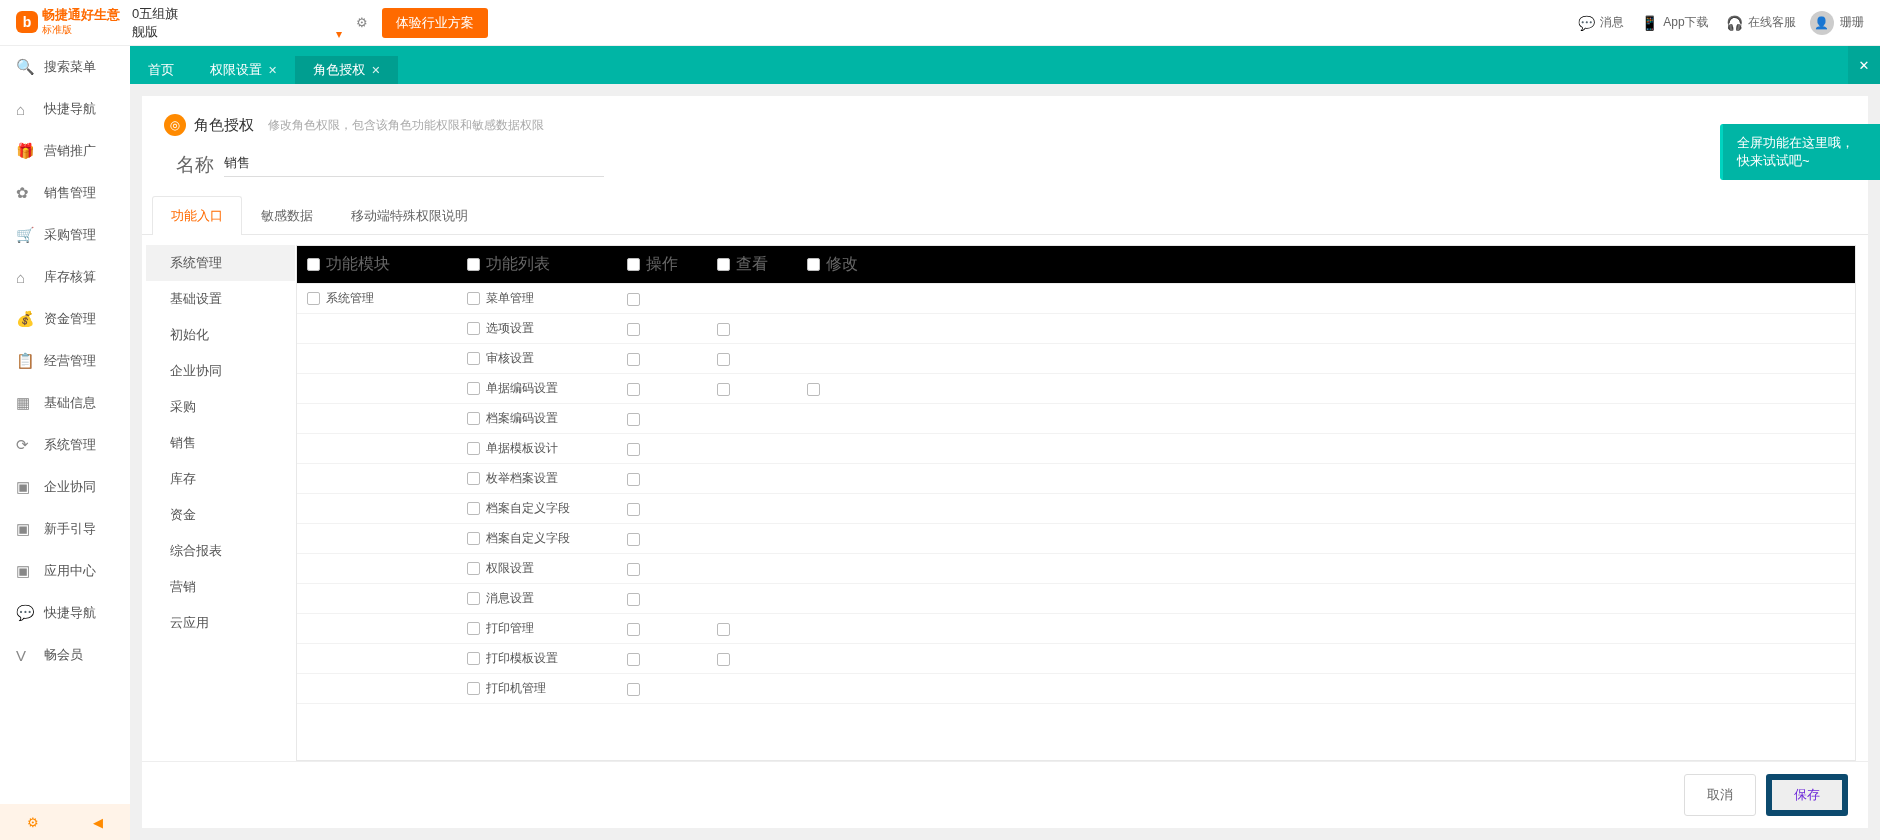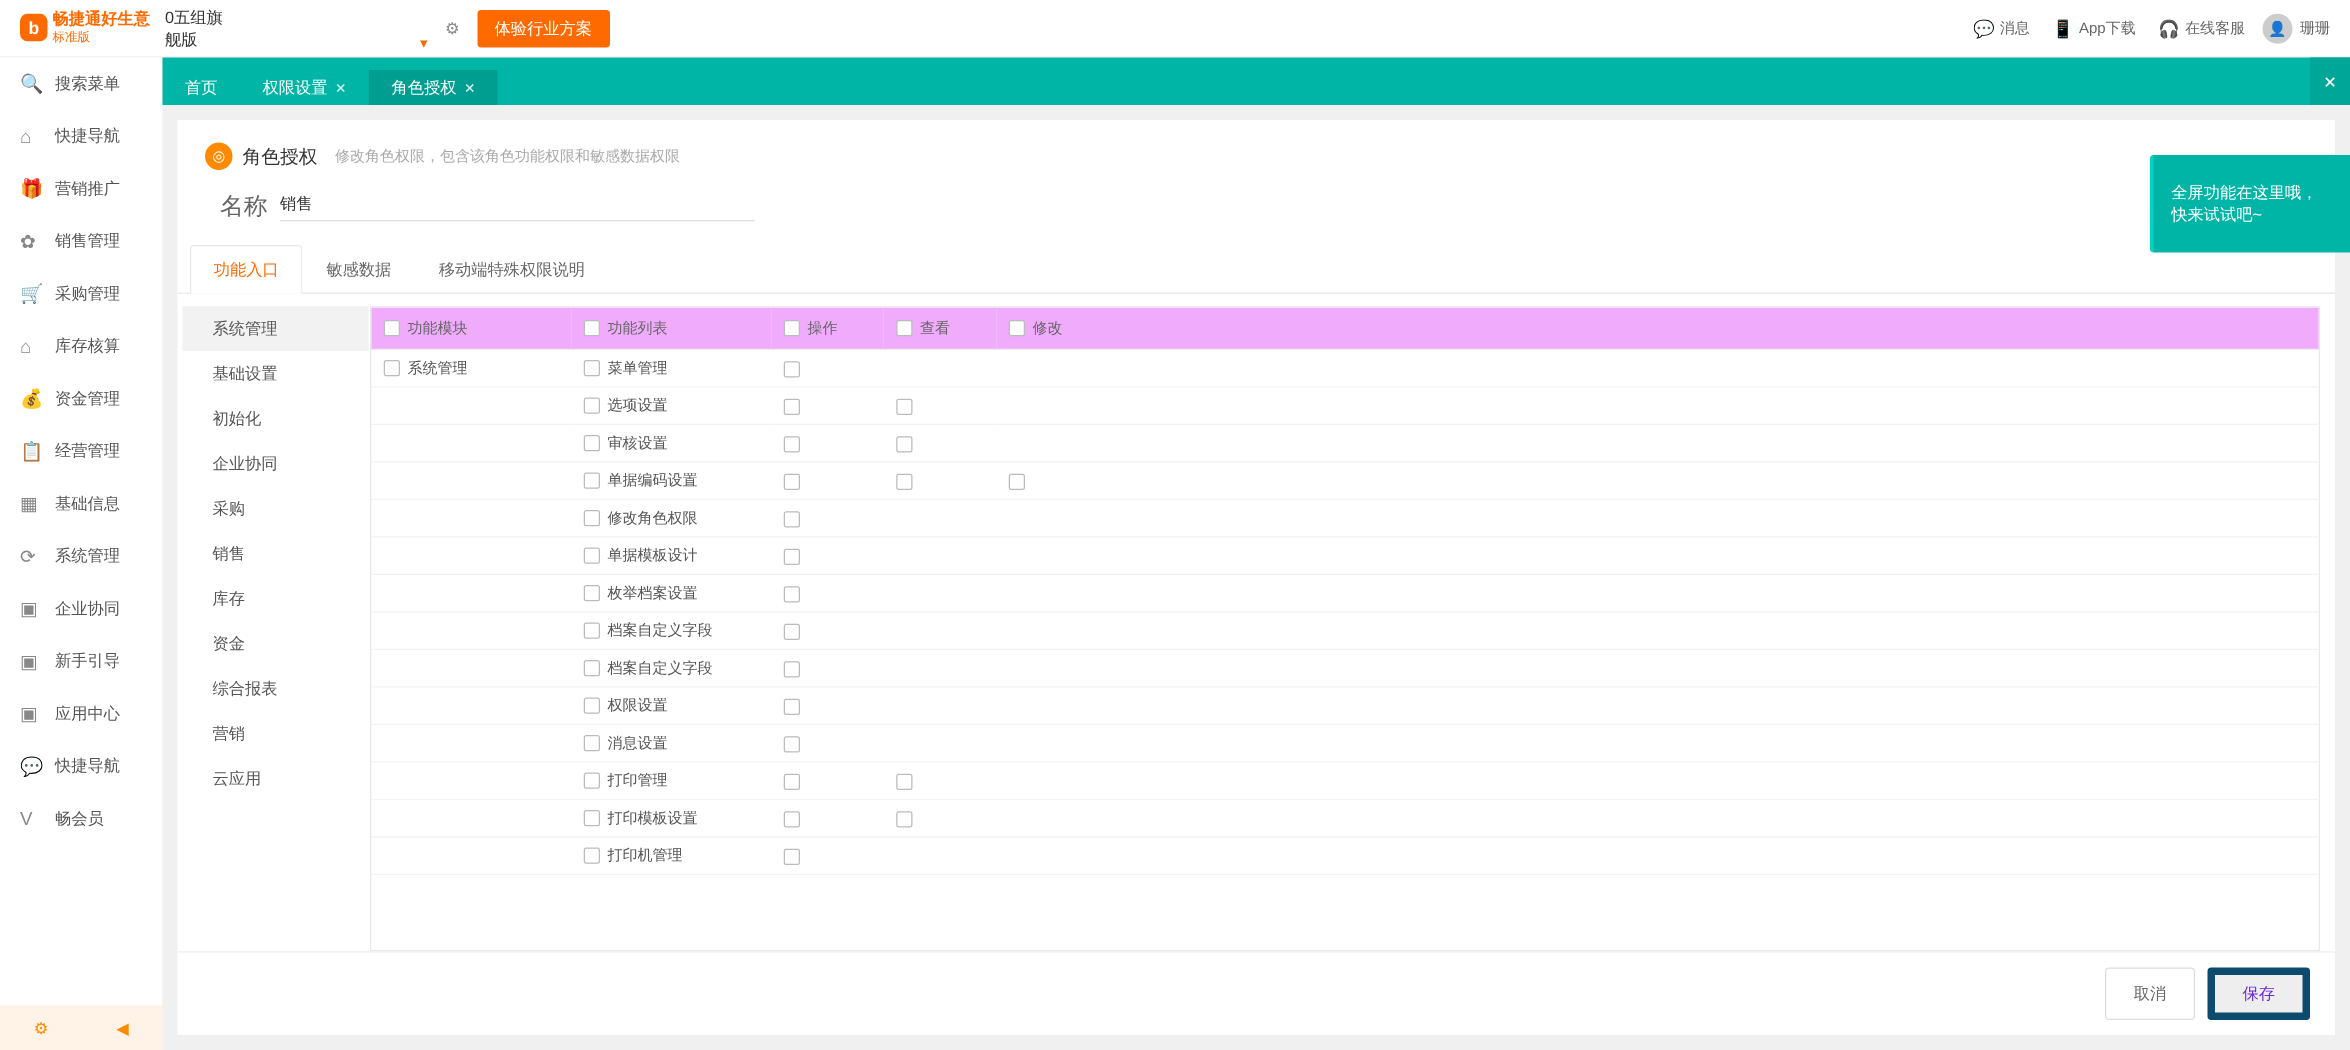--- a/index.html
+++ b/index.html
@@ -52,34 +52,34 @@
 .subtab { padding: 10px 18px; color: #666; cursor: pointer; font-size: 13px; border: 1px solid transparent; border-bottom: none; margin-bottom: -1px; }
 .subtab.active { color: #ff6a00; border-color: #e8e8e8; background: #fff; border-radius: 3px 3px 0 0; }
 
 .perm-body { flex: 1; display: flex; overflow: hidden; padding: 10px 12px 0 4px; }
 .cat-list { width: 150px; border-right: 1px solid transparent; }
 .cat-item { padding: 9px 24px; color: #555; cursor: pointer; font-size: 13px; background: #fff; }
 .cat-item.active { background: #f2f2f2; }
 
 .grid-wrap { flex: 1; overflow: auto; border: 1px solid #e8e8e8; }
 .grid { width: 100%; border-collapse: collapse; }
-.grid th { background: #f0abfc; text-align: left; font-weight: normal; color: #666; padding: 8px 10px; border-bottom: 1px solid #eee; font-size: 12px; }
+.grid th { background: #000000; text-align: left; font-weight: normal; color: #666; padding: 8px 10px; border-bottom: 1px solid #eee; font-size: 16px; }
 .grid td { padding: 6px 10px; border-bottom: 1px solid #f2f2f2; font-size: 12px; color: #555; }
 .grid th:first-child { width: 160px; }
 .grid th:nth-child(2) { width: 160px; }
 .grid th:nth-child(3) { width: 90px; }
 .grid th:nth-child(4) { width: 90px; }
 .cb { width: 13px; height: 13px; border: 1px solid #bbb; border-radius: 2px; display: inline-block; vertical-align: middle; margin-right: 6px; background: #fff; cursor: pointer; }
 
 .footer-bar { border-top: 1px solid #eee; padding: 12px 20px; display: flex; justify-content: flex-end; gap: 10px; }
 .btn { padding: 6px 22px; border-radius: 3px; font-size: 13px; cursor: pointer; }
 .btn-cancel { background: #fff; border: 1px solid #ddd; color: #666; }
 .btn-save { background: #eee; border: 6px solid #0c4a6e; color: #6d28d9; }
 
-.toast { position: absolute; right: 0; top: 78px; background: #00b5a5; color: #fff; padding: 21px 14px; font-size: 13px; max-width: 160px; border-left: 3px solid #00d4c0; border-radius: 3px 0 0 3px; line-height: 1.4; }
+.toast { position: absolute; right: 0; top: 78px; background: #00b5a5; color: #fff; padding: 10px 14px; font-size: 13px; max-width: 160px; border-left: 3px solid #00d4c0; border-radius: 3px 0 0 3px; line-height: 1.4; }
 </style>
 </head>
 <body>
 
 <div class="topbar">
   <div class="logo-block">
     <div class="logo-icon">b</div>
     <div>
       <div class="logo-text">畅捷通好生意</div>
       <div class="logo-sub">标准版</div>
@@ -263,21 +263,21 @@
                 </tr>
                 <tr>
                   <td></td>
                   <td><span class="cb"></span><span>单据编码设置</span></td>
                   <td><span class="cb"></span></td>
                   <td><span class="cb"></span></td>
                   <td><span class="cb"></span></td>
                 </tr>
                 <tr>
                   <td></td>
-                  <td><span class="cb"></span><span>修改角色权限</span></td>
+                  <td><span class="cb"></span><span>档案编码设置</span></td>
                   <td><span class="cb"></span></td>
                   <td></td>
                   <td></td>
                 </tr>
                 <tr>
                   <td></td>
                   <td><span class="cb"></span><span>单据模板设计</span></td>
                   <td><span class="cb"></span></td>
                   <td></td>
                   <td></td>

